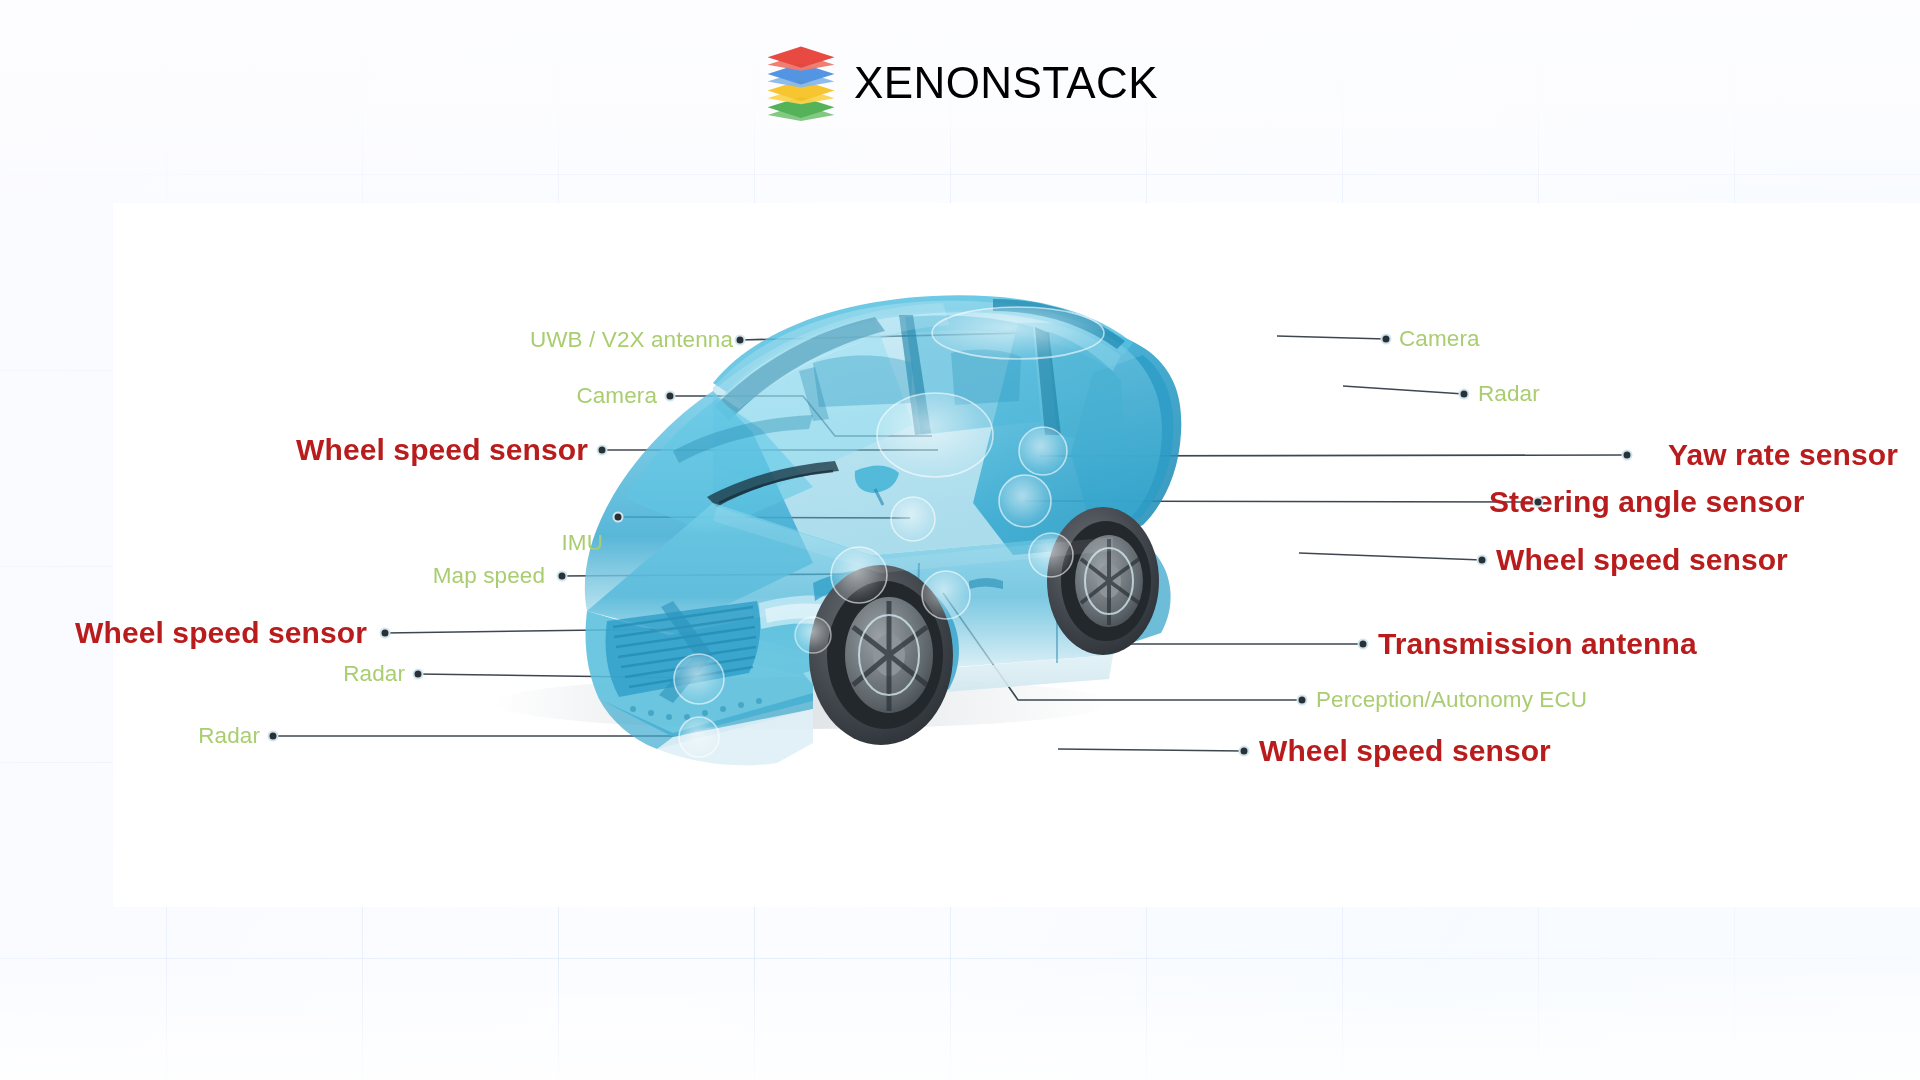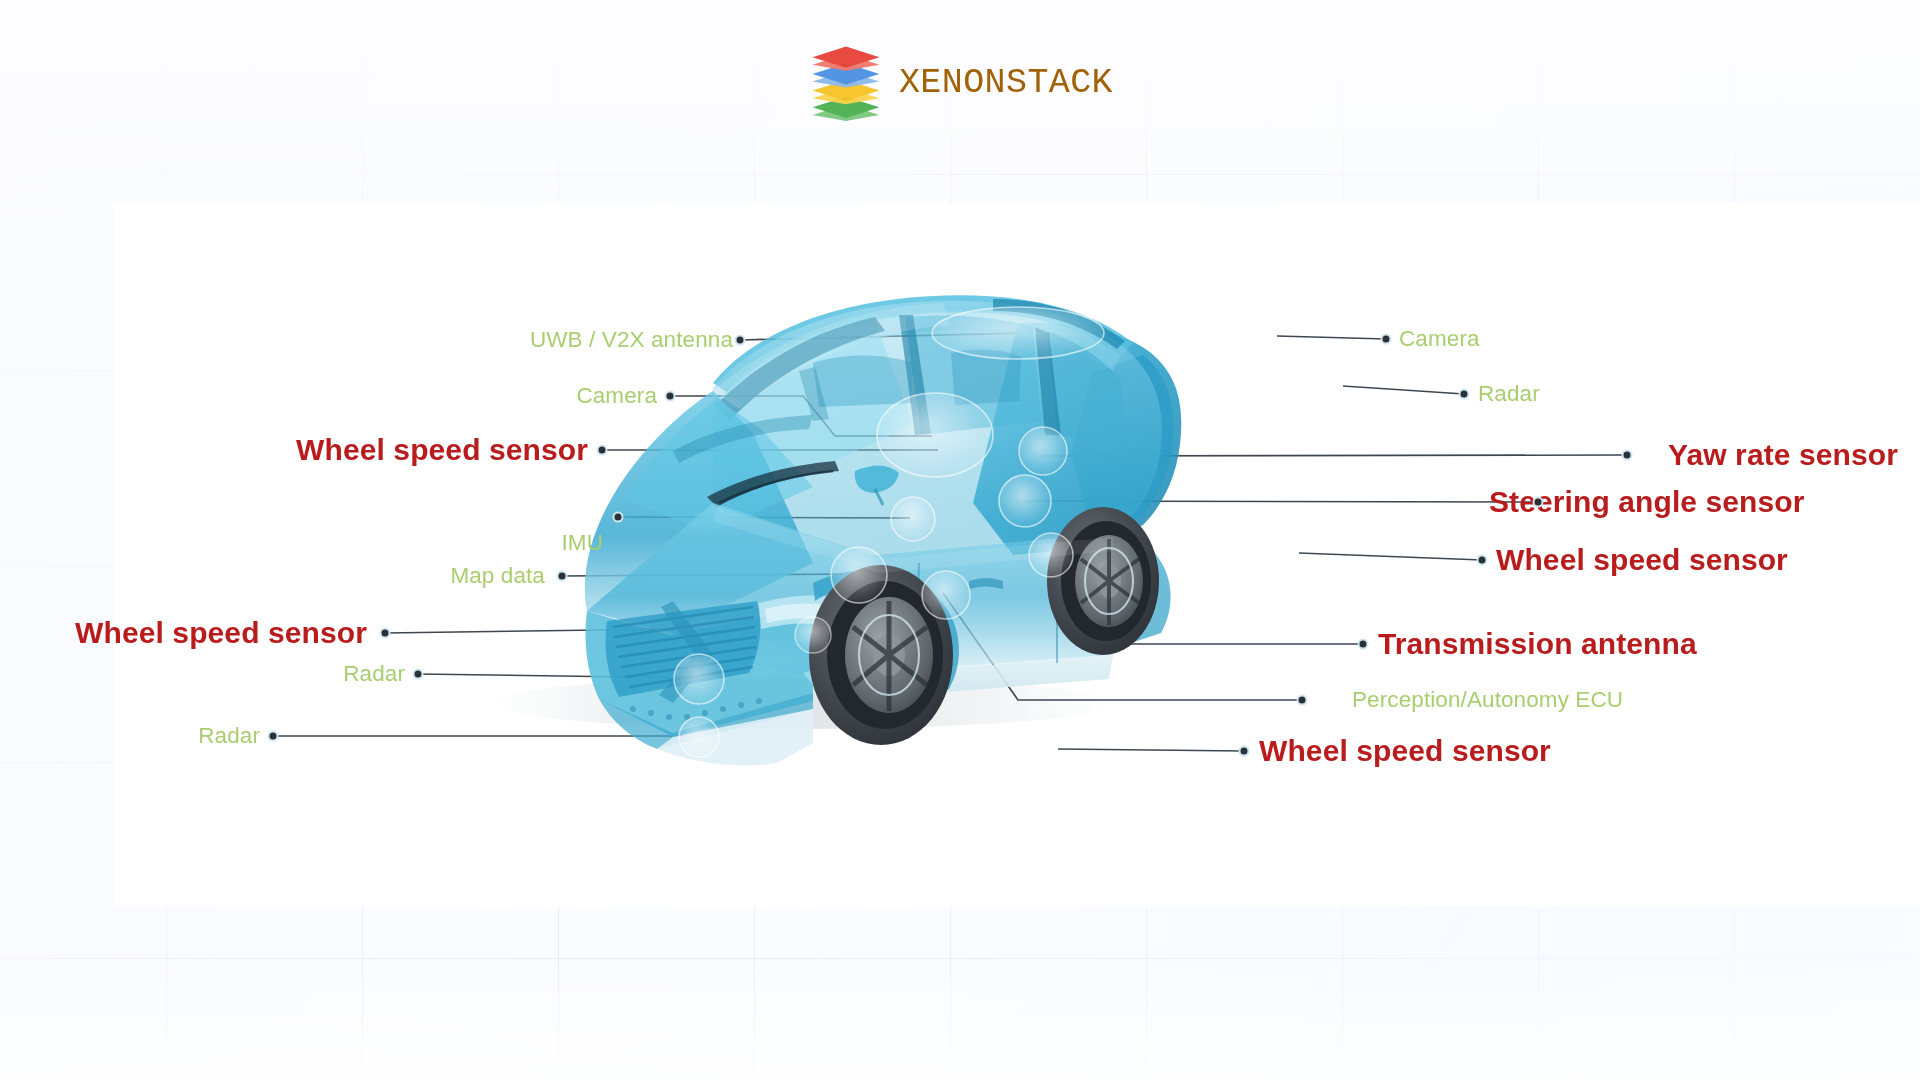--- a/index.html
+++ b/index.html
@@ -32,22 +32,22 @@
   }
 
   
   #header{
     position:absolute;left:0;right:0;top:42px;height:82px;
     display:flex;align-items:center;justify-content:center;gap:14px;
     z-index:6;
   }
   #logo-mark{width:78px;height:76px;display:block;}
   #logo-text{
-    font-size:35px;letter-spacing:.4px;color:#a16207;font-weight:400;
-    font-family:Liberation Mono, monospace;
+    font-size:44px;letter-spacing:.4px;color:#000000;font-weight:400;
+    font-family:Liberation Sans, sans-serif;
   }
 
   
   #panel{
     position:absolute;left:113px;top:203px;width:1807px;height:704px;
     background:#ffffff;z-index:2;
   }
   #canvas{position:absolute;inset:0;}
 
   
@@ -344,37 +344,37 @@
 
 <div id="labels-layer">
     <div class="label green left" style="left: 733px; top: 340px;">UWB / V2X antenna</div>
     <div class="dot" style="left: 740px; top: 340px;"></div>
     <div class="label green left" style="left: 657px; top: 396px;">Camera</div>
     <div class="dot" style="left: 670px; top: 396px;"></div>
     <div class="label blue left" style="left: 588px; top: 450px;">Wheel speed sensor</div>
     <div class="dot" style="left: 602px; top: 450px;"></div>
     <div class="label green left" style="left: 603px; top: 517px; margin-top: 26px;">IMU</div>
     <div class="dot" style="left: 618px; top: 517px;"></div>
-    <div class="label green left" style="left: 545px; top: 576px;">Map data</div>
+    <div class="label green left" style="left: 545px; top: 576px;">Map speed</div>
     <div class="dot" style="left: 562px; top: 576px;"></div>
     <div class="label blue left" style="left: 367px; top: 633px;">Wheel speed sensor</div>
     <div class="dot" style="left: 385px; top: 633px;"></div>
     <div class="label green left" style="left: 405px; top: 674px;">Radar</div>
     <div class="dot" style="left: 418px; top: 674px;"></div>
     <div class="label green left" style="left: 260px; top: 736px;">Radar</div>
     <div class="dot" style="left: 273px; top: 736px;"></div>
     <div class="label green right" style="left: 1399px; top: 339px;">Camera</div>
     <div class="dot" style="left: 1386px; top: 339px;"></div>
     <div class="label green right" style="left: 1478px; top: 394px;">Radar</div>
     <div class="dot" style="left: 1464px; top: 394px;"></div>
     <div class="label blue right" style="left: 1643px; top: 455px; margin-left: 25px;">Yaw rate sensor</div>
     <div class="dot" style="left: 1627px; top: 455px;"></div>
     <div class="label blue right" style="left: 1489px; top: 502px;">Steering angle sensor</div>
     <div class="dot" style="left: 1538px; top: 502px;"></div>
     <div class="label blue right" style="left: 1496px; top: 560px;">Wheel speed sensor</div>
     <div class="dot" style="left: 1482px; top: 560px;"></div>
     <div class="label blue right" style="left: 1378px; top: 644px;">Transmission antenna</div>
     <div class="dot" style="left: 1363px; top: 644px;"></div>
-    <div class="label green right" style="left: 1316px; top: 700px; margin-left: 36px;">Perception/Autonomy ECU</div>
+    <div class="label green right" style="left: 1316px; top: 700px;">Perception/Autonomy ECU</div>
     <div class="dot" style="left: 1302px; top: 700px;"></div>
     <div class="label blue right" style="left: 1259px; top: 751px;">Wheel speed sensor</div>
     <div class="dot" style="left: 1244px; top: 751px;"></div>
   </div>
 
 </body></html>

